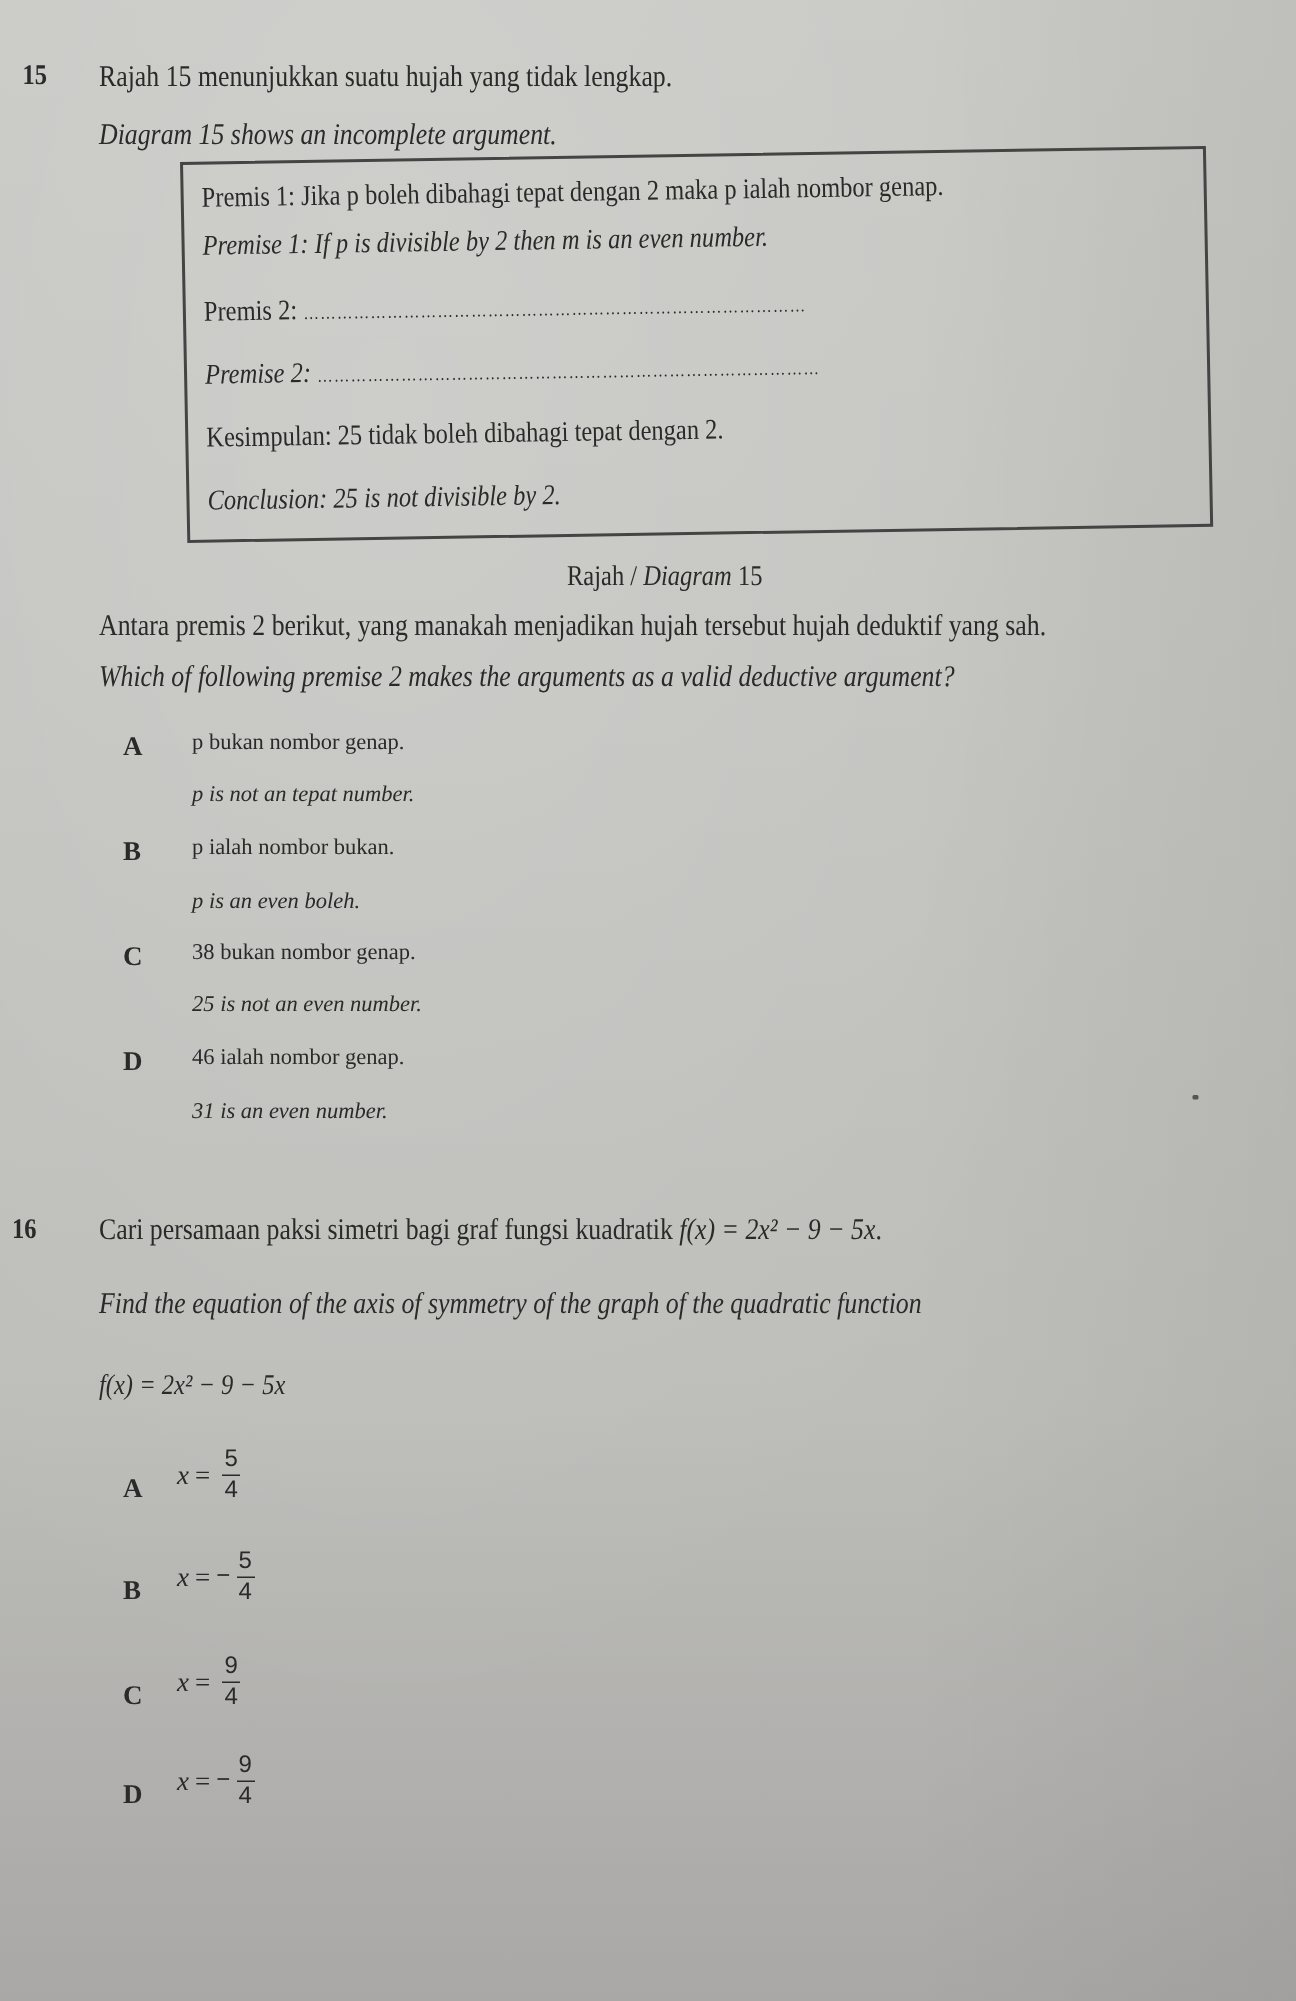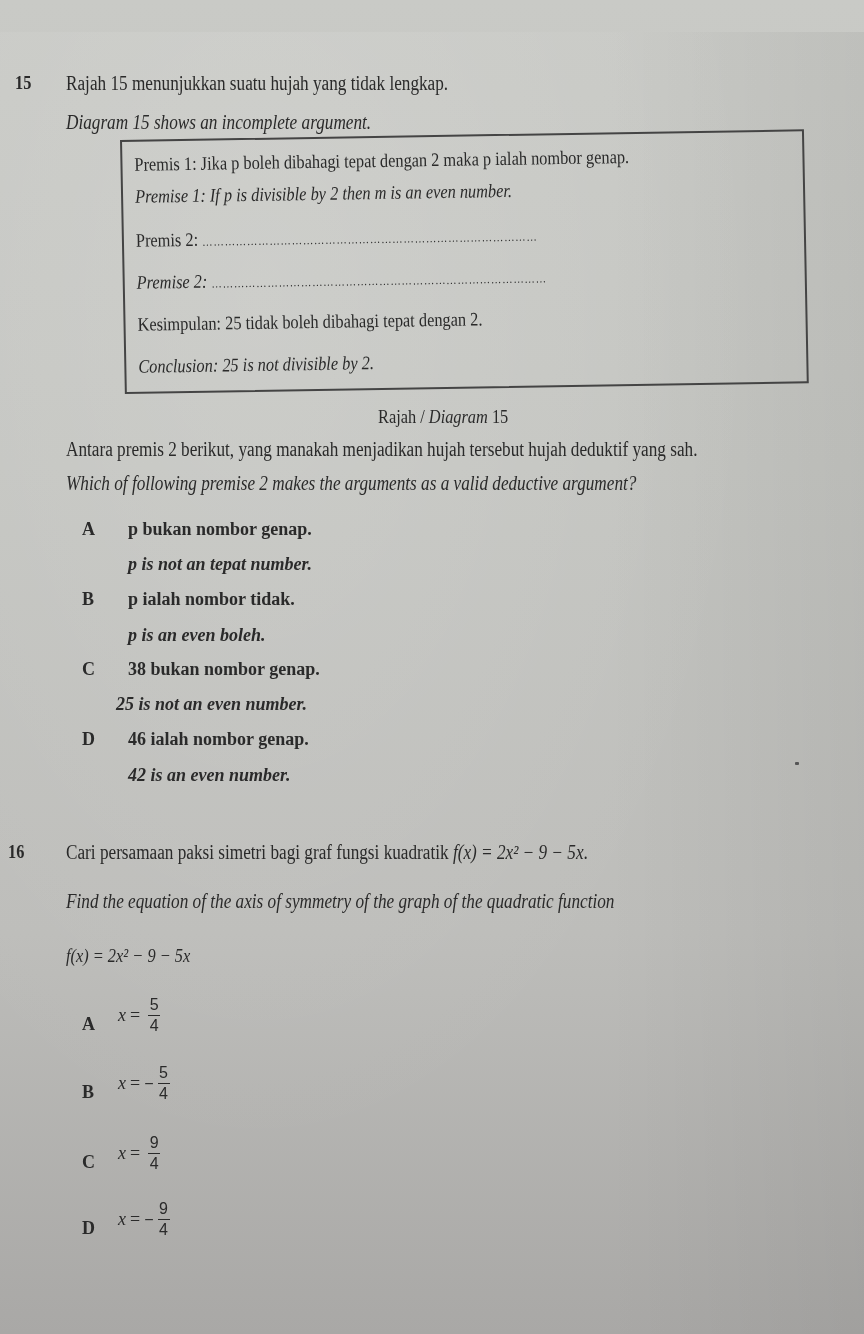--- a/index.html
+++ b/index.html
@@ -7,36 +7,35 @@
     width: 864px; height: 1334px; overflow: hidden;
     background: linear-gradient(180deg, #c9cac6 0%, #c4c5c1 35%, #bdbdba 70%, #a9a8a6 100%);
     position: relative;
     color: #2a2a2a;
   }
   .page {
     position: absolute; inset: 0;
     background:
       radial-gradient(ellipse at 30% 20%, rgba(255,255,255,0.12), rgba(255,255,255,0) 60%),
       linear-gradient(90deg, rgba(0,0,0,0) 0%, rgba(0,0,0,0) 70%, rgba(0,0,0,0.05) 100%);
-    margin-top: 32px;
   }
   .narrow { font-family: "Liberation Serif", serif; transform: scaleX(0.86); transform-origin: left center; white-space: nowrap; }
   .abs { position: absolute; }
   .qnum { font-family: "Liberation Serif", serif; font-weight: bold; font-size: 19px; }
   .t { font-family: "Liberation Serif", serif; font-size: 19px; white-space: nowrap; }
   .it { font-style: italic; }
   .box {
     position: absolute; left: 120px; top: 108px; width: 680px; height: 250px;
     border: 2px solid #444;
     transform: rotate(-0.9deg) skewX(0.2deg);
     transform-origin: left top;
   }
   .dots { letter-spacing: 1px; font-size: 12px; }
   .opt-letter { font-family: "Liberation Serif", serif; font-weight: bold; font-size: 18px; position: absolute; }
-  .opt-text { font-family: "Liberation Serif", serif; font-size: 18px; position: absolute; white-space: nowrap; font-weight: bold; }
+  .opt-text { font-family: "Liberation Serif", serif; font-size: 15px; position: absolute; white-space: nowrap; }
   .frac { display: inline-flex; flex-direction: column; align-items: center; vertical-align: middle; font-family: "Liberation Sans", sans-serif; font-size: 16px; line-height: 18px; margin-left: 4px; }
   .frac .bar { width: 12px; border-top: 1.5px solid #2a2a2a; margin: 1px 0; }
   .mathx { font-family: "Liberation Serif", serif; font-style: italic; font-size: 18px; vertical-align: middle; }
   .eq { font-family: "Liberation Serif", serif; font-size: 18px; vertical-align: middle; margin: 0 4px; }
   .neg { font-family: "Liberation Sans", sans-serif; font-size: 16px; vertical-align: middle; }
   .speck { position: absolute; left: 795px; top: 730px; width: 4px; height: 3px; background: #555; border-radius: 1px; }
 </style>
 </head>
 <body>
 
@@ -78,32 +77,32 @@
   <div class="abs t narrow" style="left:66px; top:406px; font-size:20px;">Antara premis 2 berikut, yang manakah menjadikan hujah tersebut hujah deduktif yang sah.</div>
   <div class="abs t narrow it" style="left:66px; top:440px; font-size:20px;">Which of following premise 2 makes the arguments as a valid deductive argument?</div>
 
   <div>
     <div class="opt-letter" style="left:82px; top:487px;">A</div>
     <div class="opt-text" style="left:128px; top:487px;">p bukan nombor genap.</div>
     <div class="opt-text it" style="left:128px; top:522px;">p is not an tepat number.</div>
   </div>
   <div>
     <div class="opt-letter" style="left:82px; top:557px;">B</div>
-    <div class="opt-text" style="left:128px; top:557px;">p ialah nombor tidak.</div>
+    <div class="opt-text" style="left:128px; top:557px;">p ialah nombor bukan.</div>
     <div class="opt-text it" style="left:128px; top:593px;">p is an even boleh.</div>
   </div>
   <div>
     <div class="opt-letter" style="left:82px; top:627px;">C</div>
     <div class="opt-text" style="left:128px; top:627px;">38 bukan nombor genap.</div>
-    <div class="opt-text it" style="left:116px; top:662px;">25 is not an even number.</div>
+    <div class="opt-text it" style="left:128px; top:662px;">25 is not an even number.</div>
   </div>
   <div>
     <div class="opt-letter" style="left:82px; top:697px;">D</div>
     <div class="opt-text" style="left:128px; top:697px;">46 ialah nombor genap.</div>
-    <div class="opt-text it" style="left:128px; top:733px;">42 is an even number.</div>
+    <div class="opt-text it" style="left:128px; top:733px;">31 is an even number.</div>
   </div>
 
   <div class="speck"></div>
 
   <div class="abs qnum narrow" style="left:8px; top:809px;">16</div>
   <div class="abs t narrow" style="left:66px; top:809px; font-size:20px;">
     <span>Cari persamaan paksi simetri bagi graf fungsi kuadratik</span>
     <span class="it">f(x) = 2x² − 9 − 5x</span><span>.</span>
   </div>
   <div class="abs t narrow it" style="left:66px; top:858px; font-size:20px;">Find the equation of the axis of symmetry of the graph of the quadratic function</div>

